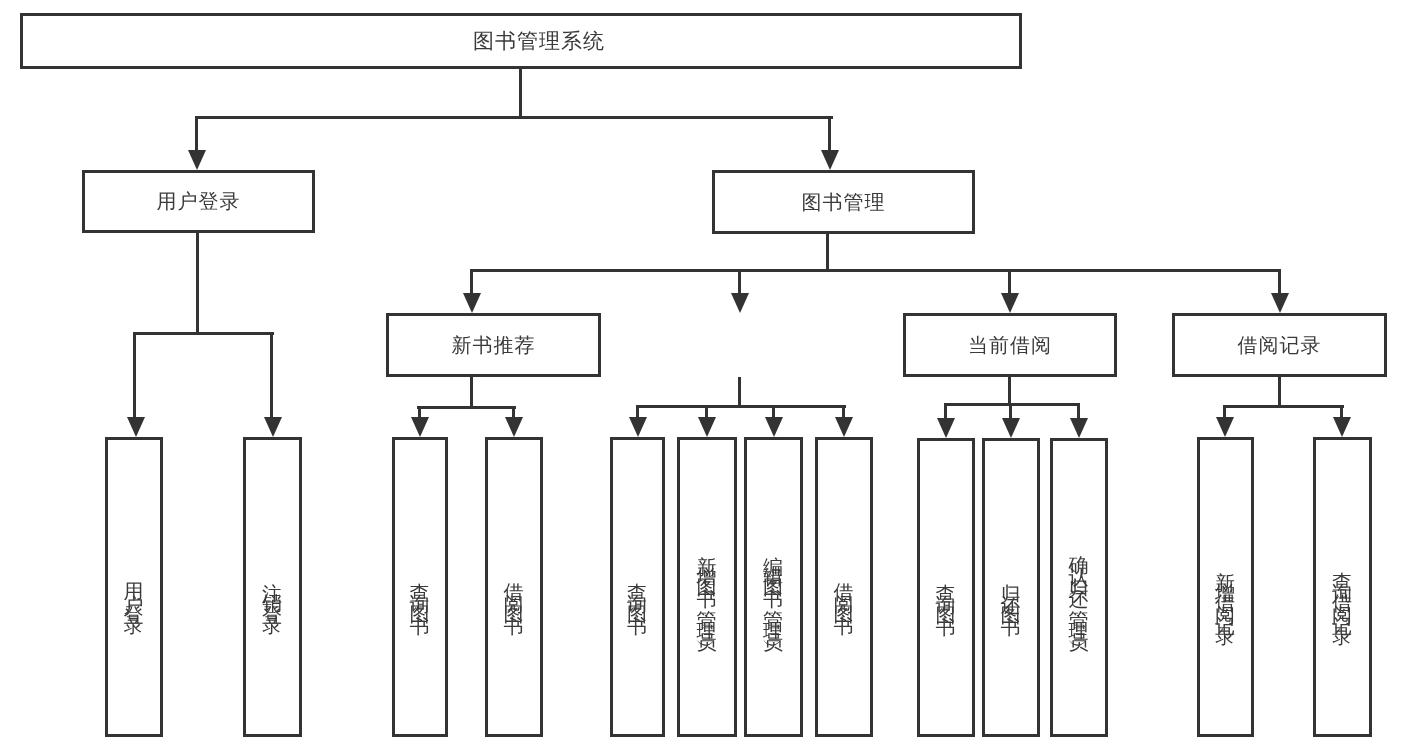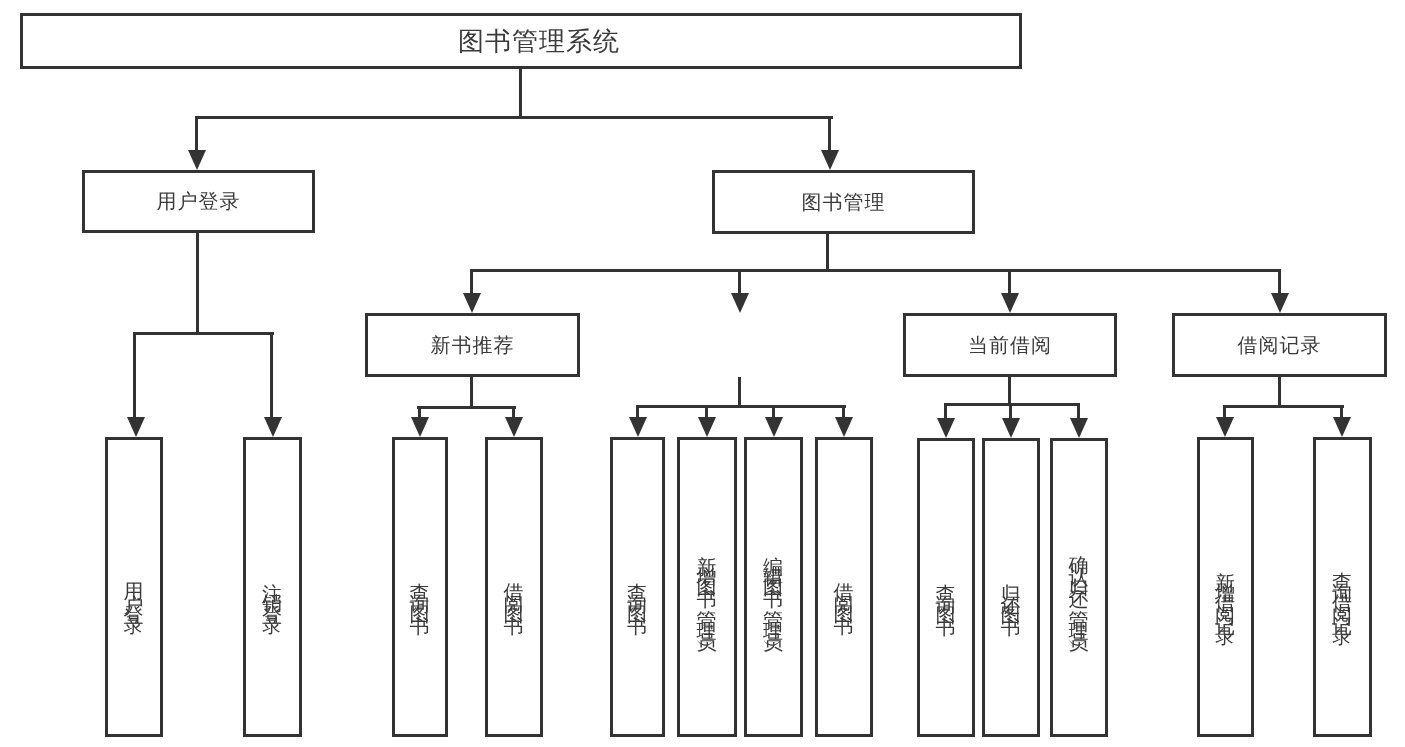--- a/index.html
+++ b/index.html
@@ -18,21 +18,21 @@
   .box {
     position: absolute;
     box-sizing: border-box;
     border: 3px solid var(--line, #333333);
     background: #ffffff;
     display: flex;
     align-items: center;
     justify-content: center;
     color: var(--text, #3a3a3a);
   }
-  .lvl1 { font-size: 26px; letter-spacing: 1px; padding-left: 36px; }
+  .lvl1 { font-size: 21px; letter-spacing: 1px; padding-left: 36px; }
   .lvl2, .lvl3 { font-size: 20px; letter-spacing: 1px; }
   .vbox {
     writing-mode: vertical-rl;
     text-orientation: mixed;
     font-size: 20px;
     letter-spacing: 11px;
     line-height: 1;
     padding-top: 4px;
   }
   .ln {
@@ -83,21 +83,21 @@
   <div class="ln h" style="left:470px;top:269px;width:811px"></div>
   <div class="ln v" style="left:470px;top:271px;height:26px"></div>
   <div class="arw" style="left:463px;top:293px"></div>
   <div class="ln v" style="left:738px;top:271px;height:26px"></div>
   <div class="arw" style="left:731px;top:293px"></div>
   <div class="ln v" style="left:1008px;top:271px;height:26px"></div>
   <div class="arw" style="left:1001px;top:293px"></div>
   <div class="ln v" style="left:1278px;top:271px;height:26px"></div>
   <div class="arw" style="left:1271px;top:293px"></div>
 
-  <div class="box lvl3" style="left:365px;top:313px;width:215px;height:64px">新书推荐</div>
+  <div class="box lvl3" style="left:386px;top:313px;width:215px;height:64px">新书推荐</div>
   <div class="box lvl3" style="left:1172px;top:313px;width:215px;height:64px">借阅记录</div>
   <div class="box lvl3" style="left:903px;top:313px;width:214px;height:64px">当前借阅</div>
 
   <div class="ln v" style="left:470px;top:377px;height:31px"></div>
   <div class="ln h" style="left:417px;top:406px;width:99px"></div>
   <div class="ln v" style="left:418px;top:408px;height:11px"></div>
   <div class="arw" style="left:411px;top:417px"></div>
   <div class="ln v" style="left:512px;top:408px;height:11px"></div>
   <div class="arw" style="left:505px;top:417px"></div>
 

